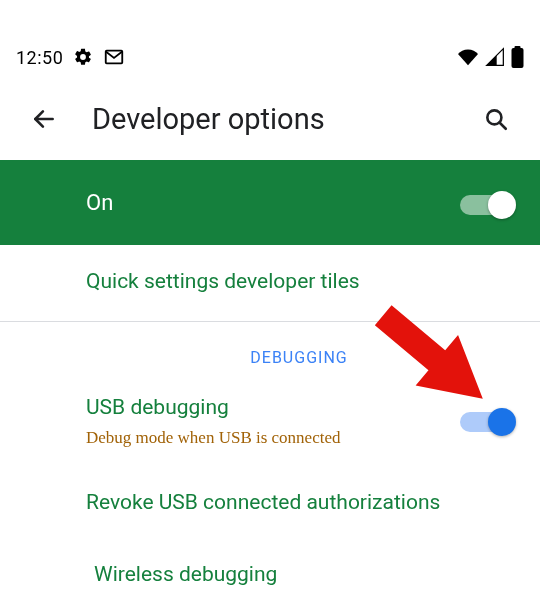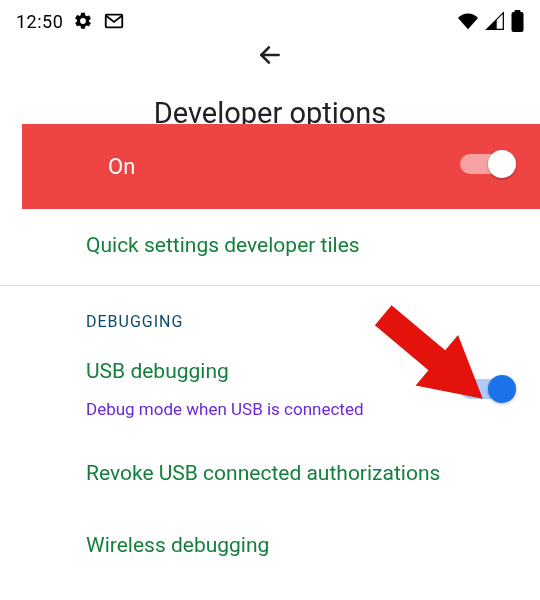--- a/index.html
+++ b/index.html
@@ -1,40 +1,40 @@
 <!DOCTYPE html>
 <html><head>
 <meta charset="utf-8">
 <style>
   * { box-sizing: border-box; margin: 0; padding: 0; }
   html, body { width: 540px; height: 600px; font-family: Roboto, "Segoe UI", Arial, sans-serif; background: #fff; color: #202124; overflow: hidden; }
-  .statusbar { height: 42px; display: flex; align-items: center; justify-content: space-between; padding: 0 16px; font-size: 18px; color: #000; }
+  .statusbar { height: 42px; display: flex; align-items: center; justify-content: space-between; padding: 0 16px; font-size: 18px; color: #000; margin-top: 36px; }
   .sb-left { display: flex; align-items: center; gap: 10px; }
   .sb-right { display: flex; align-items: center; gap: 6px; }
   .sb-time { font-weight: 400; letter-spacing: 0.5px; }
   .sb-ico { display: inline-flex; }
-  .appbar { height: 82px; display: flex; align-items: center; padding: 0 24px; gap: 28px; flex-direction: column; }
+  .appbar { height: 82px; display: flex; align-items: center; padding: 0 24px; gap: 28px; }
   .appbar .title { font-size: 29px; font-weight: 400; flex: 1; color: #202124; }
   .iconbtn { width: 40px; height: 40px; display: inline-flex; align-items: center; justify-content: center; border-radius: 50%; }
-  .master { background: #ef4444; color: #fff; display: flex; align-items: flex-start; padding: 30px 28px 30px 86px; position: relative; margin-left: 22px; }
+  .master { background: #15803d; color: #fff; display: flex; align-items: flex-end; padding: 30px 28px 30px 86px; position: relative; }
   .master .label { font-size: 22px; font-weight: 400; flex: 1; }
   .switch { position: relative; width: 52px; height: 20px; }
   .switch .track { position: absolute; inset: 0; border-radius: 12px; }
   .switch .thumb { position: absolute; top: 50%; width: 28px; height: 28px; border-radius: 50%; transform: translate(0, -50%); box-shadow: 0 1px 3px rgba(0,0,0,.3); }
   .switch.on .thumb { right: -4px; }
   .switch.master-sw .track { background: rgba(255,255,255,.5); }
   .switch.master-sw .thumb { background: #fff; }
   .switch.blue .track { background: #aecbfa; }
   .switch.blue .thumb { background: #1a73e8; }
   .list { }
   .row { padding: 24px 28px 24px 86px; display: flex; align-items: center; gap: 16px; }
   .row .text { flex: 1; }
   .row .primary { font-size: 21px; color: #15803d; }
-  .row .secondary { font-size: 17px; color: #6d28d9; margin-top: 16px; }
-  .section-header { padding: 26px 28px 10px 86px; font-size: 16px; letter-spacing: 1px; color: #0c4a6e; }
+  .row .secondary { font-size: 17px; color: #a16207; margin-top: 9px; font-family: Liberation Serif, serif; }
+  .section-header { padding: 26px 28px 10px 86px; font-size: 16px; letter-spacing: 1px; color: #3b82f6; text-align: center; }
   .hr { border: none; border-top: 1px solid #dadce0; margin: 4px 0 0 0; }
   .arrow { position: absolute; pointer-events: none; }
   .arrow svg { display: block; }
 </style>
 </head>
 <body>
 
 <div class="statusbar">
   <div class="sb-left">
     <span class="sb-time">12:50</span>
@@ -117,21 +117,21 @@
       <div class="thumb"></div>
     </div>
   </div>
 
   <div class="row">
     <div class="text">
       <div class="primary">Revoke USB connected authorizations</div>
     </div>
   </div>
 
-  <div class="row" style="padding-bottom:8px;">
+  <div class="row" style="padding-bottom:8px;margin-left:8px;">
     <div class="text">
       <div class="primary">Wireless debugging</div>
     </div>
   </div>
 
 </div>
 
 <div class="arrow" style="left:358px; top:302px;">
   <svg width="150" height="130" viewBox="0 0 150 130">
     <g transform="rotate(40 75 55)">

